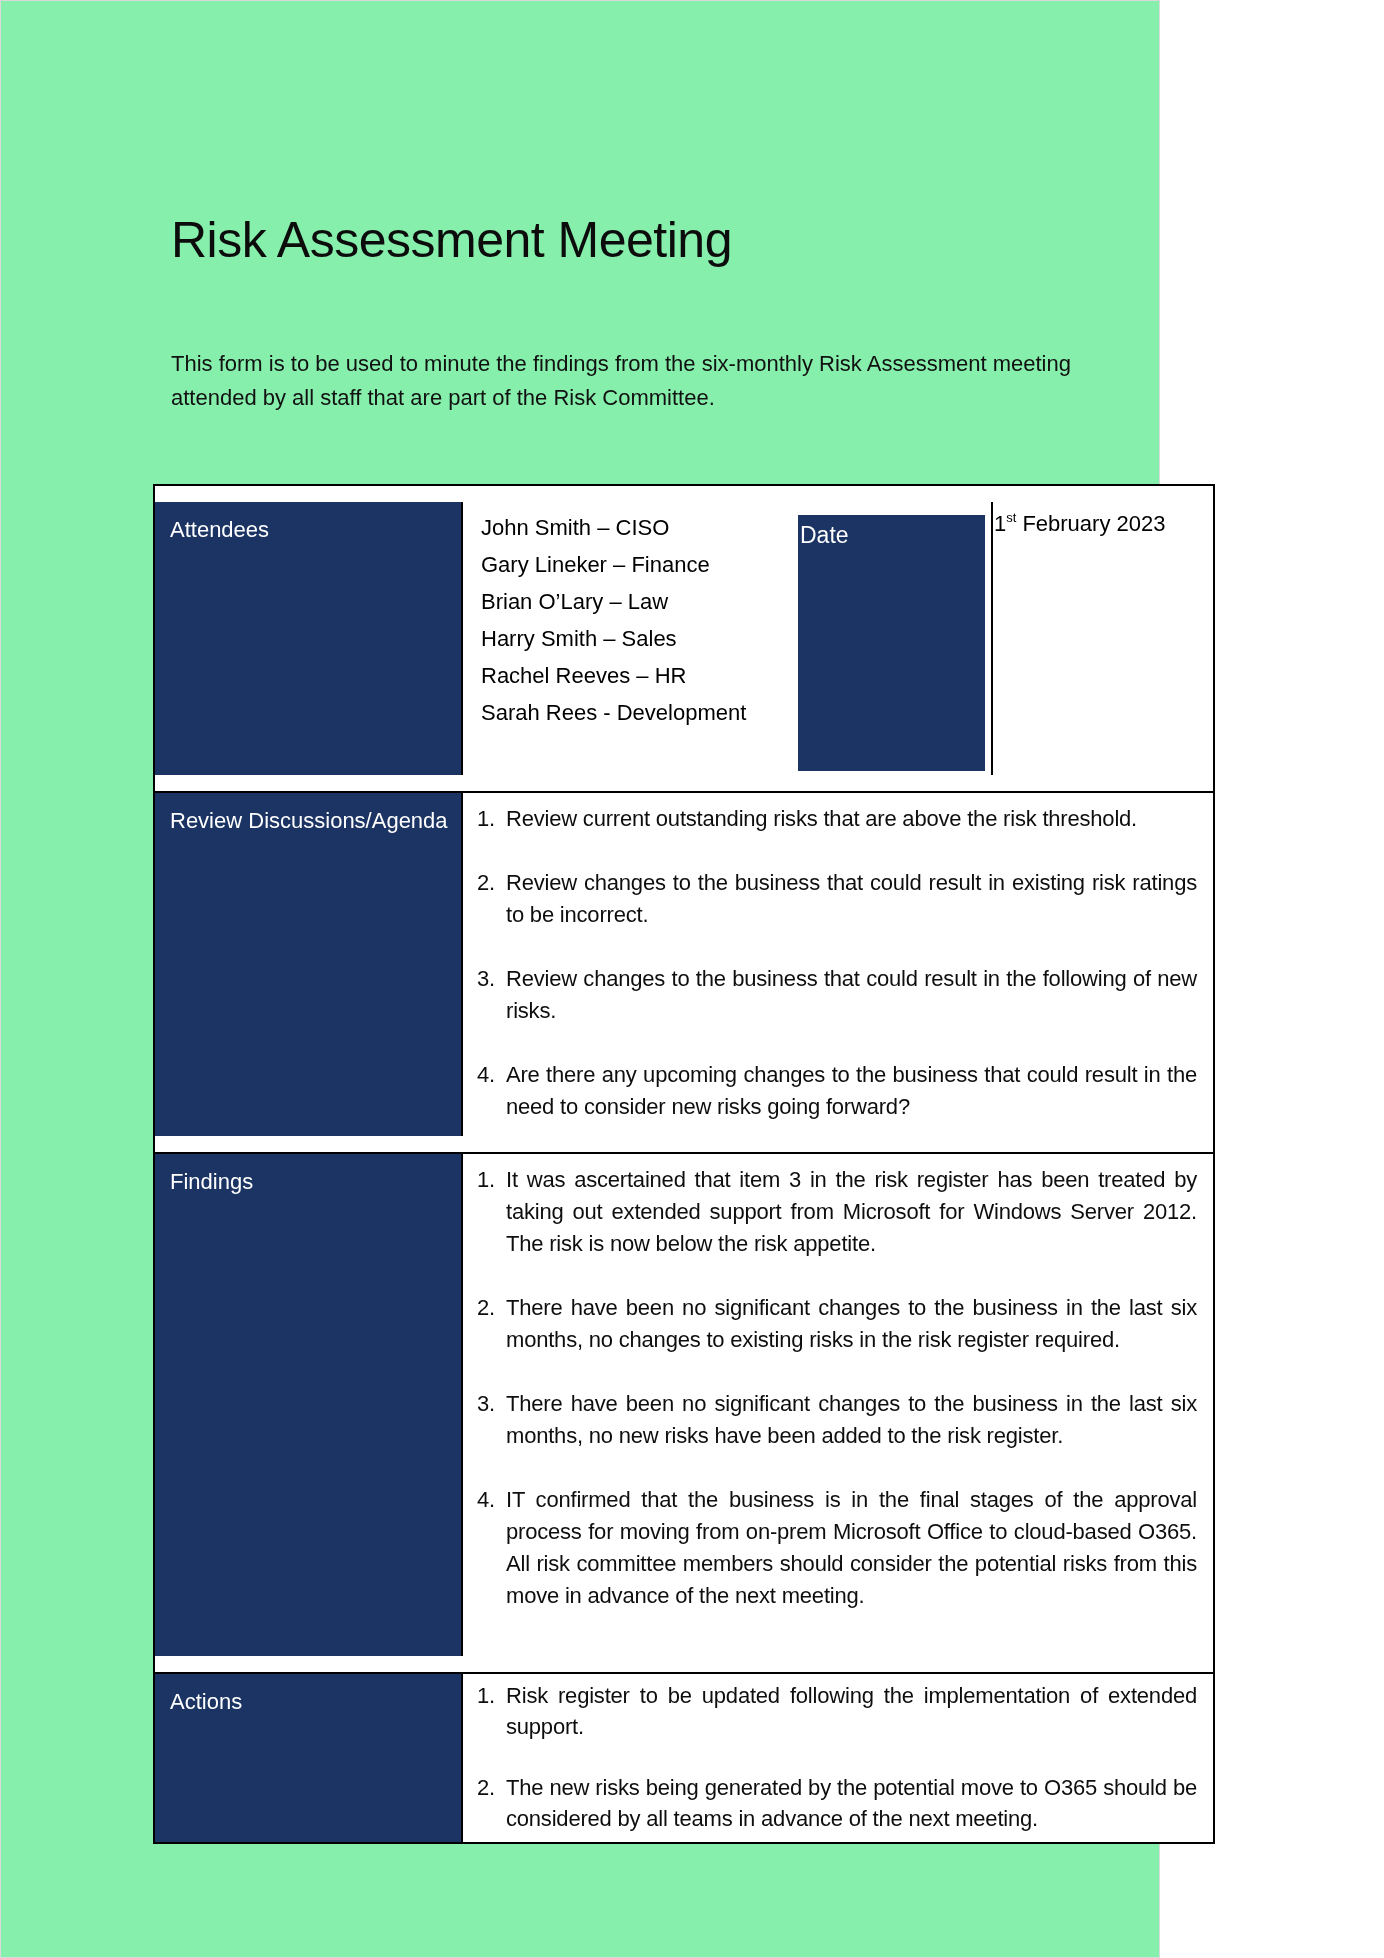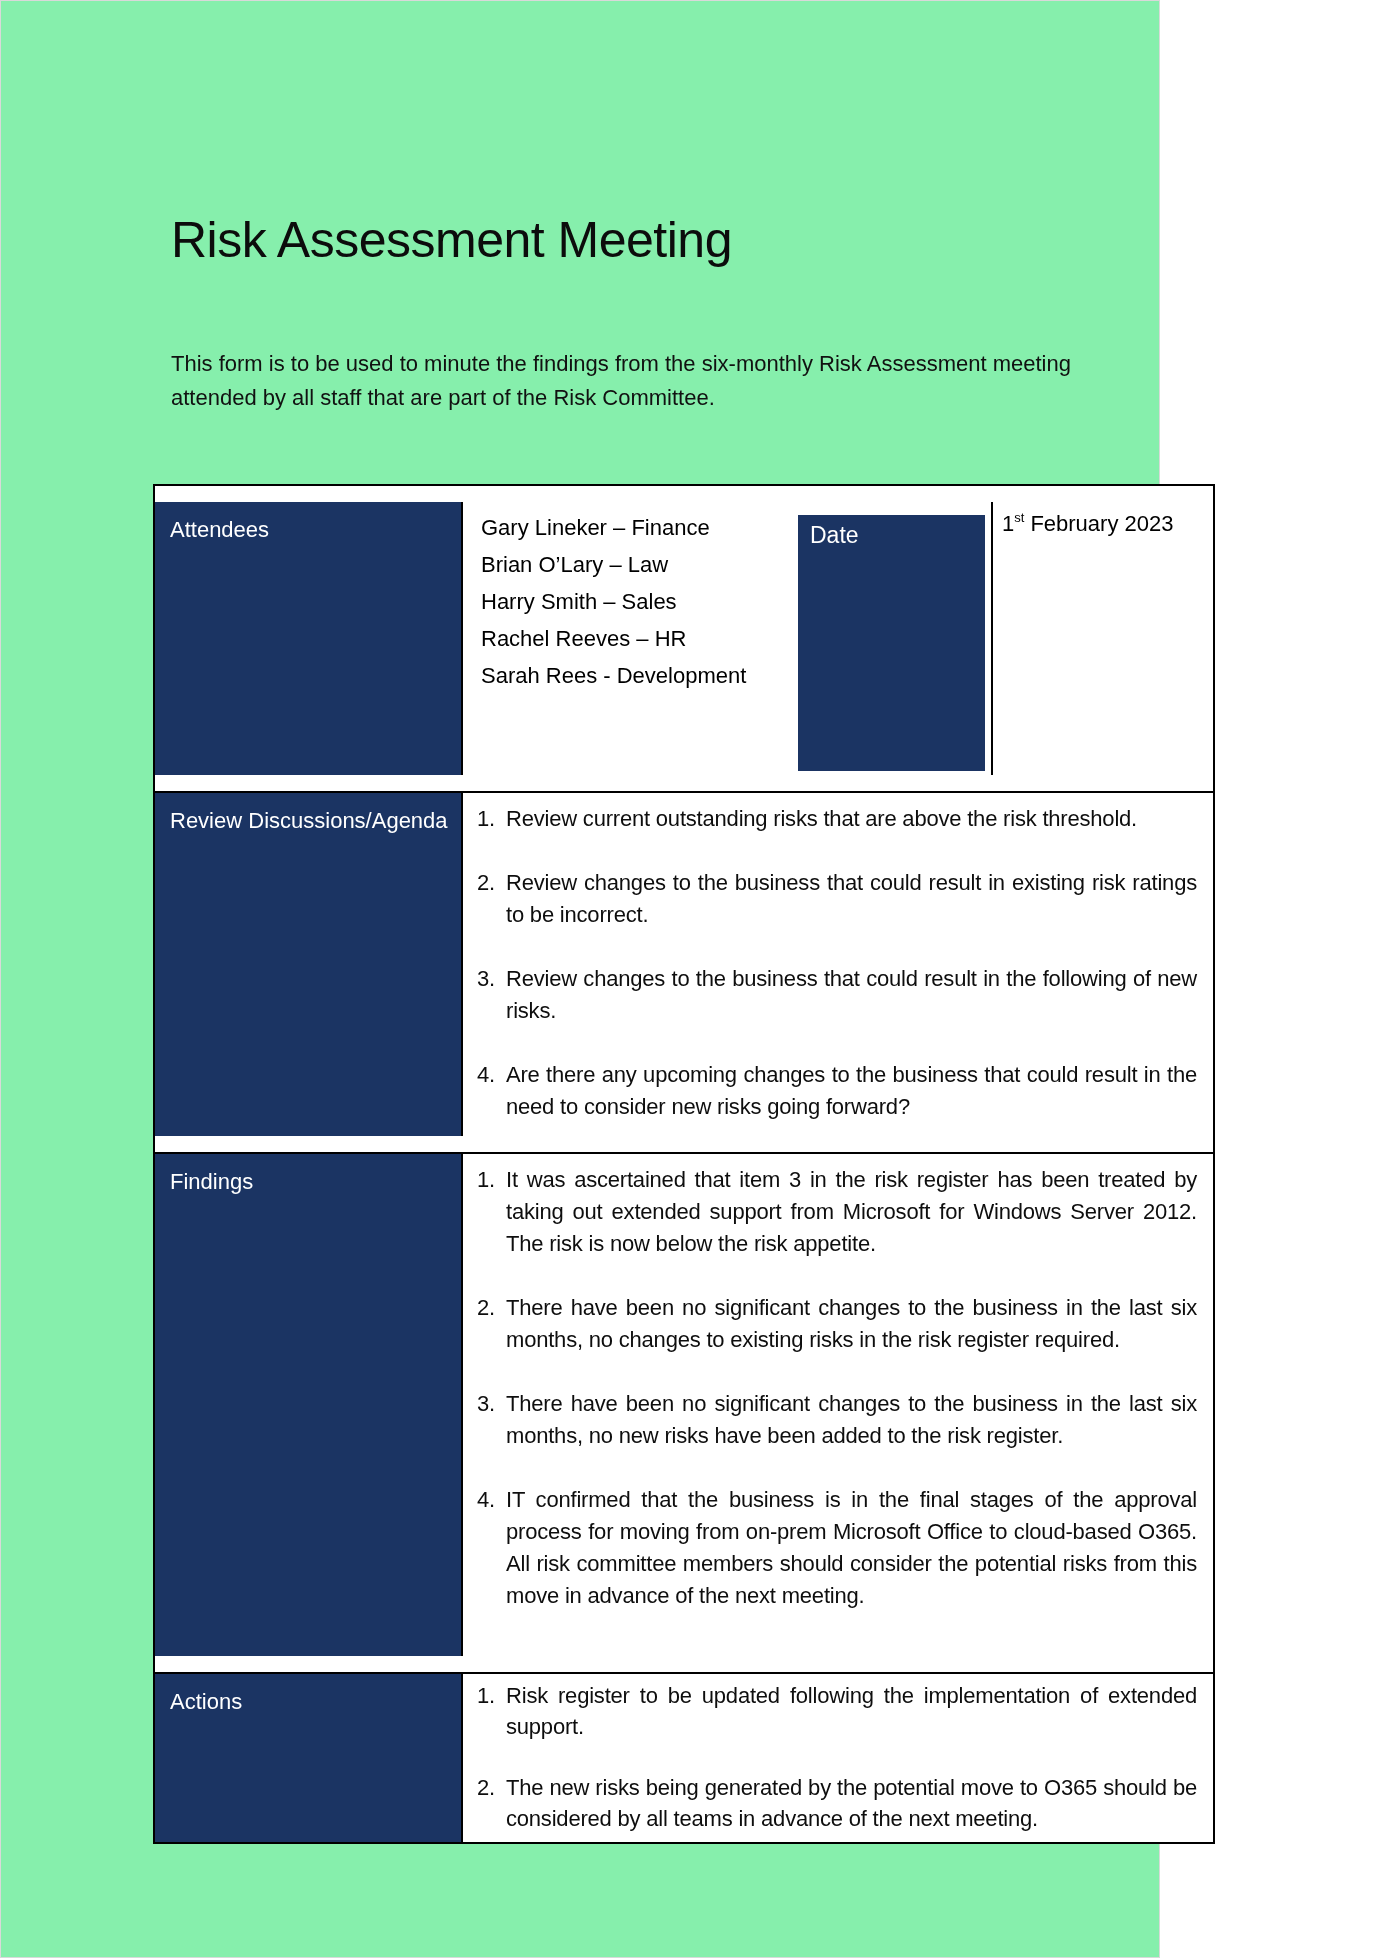--- a/index.html
+++ b/index.html
@@ -45,26 +45,26 @@
     font-size:22px; line-height:37px;
   }
   .date-block-cell {
     flex:0 0 202px; box-sizing:border-box;
     border-right:2px solid #000000;
     padding:13px 6px 4px 7px;
     display:flex;
   }
   .date-block {
     flex:1; background:#1B3463; color:#ffffff;
-    box-sizing:border-box; padding:7px 0 0 12px;
+    box-sizing:border-box; padding:7px 0 0 2px;
     font-size:23px;
   }
   .date-value-cell {
     flex:1; box-sizing:border-box;
-    padding:9px 6px 0 9px;
+    padding:9px 6px 0 1px;
     font-size:22px;
   }
   .date-value-cell sup { font-size:13px; position:relative; top:-1px; }
   .date-rest { margin-left:6px; }
 
   .content-cell {
     flex:1; box-sizing:border-box;
     padding:10px 16px 8px 14px;
   }
   .item {
@@ -86,20 +86,21 @@
 
   <h1 class="title">Risk Assessment Meeting</h1>
 
   <p class="intro">This form is to be used to minute the findings from the six-monthly Risk Assessment meeting attended by all staff that are part of the Risk Committee.</p>
 
   <div class="doc-table">
 
     <div class="row row-attendees">
       <div class="label-cell">Attendees</div>
       <div class="names-cell">
+        <div class="name">John Smith – CISO</div>
         <div class="name">Gary Lineker – Finance</div>
         <div class="name">Brian O’Lary – Law</div>
         <div class="name">Harry Smith – Sales</div>
         <div class="name">Rachel Reeves – HR</div>
         <div class="name">Sarah Rees - Development</div>
       </div>
       <div class="date-block-cell">
         <div class="date-block">
           <span>Date</span>
         </div>

